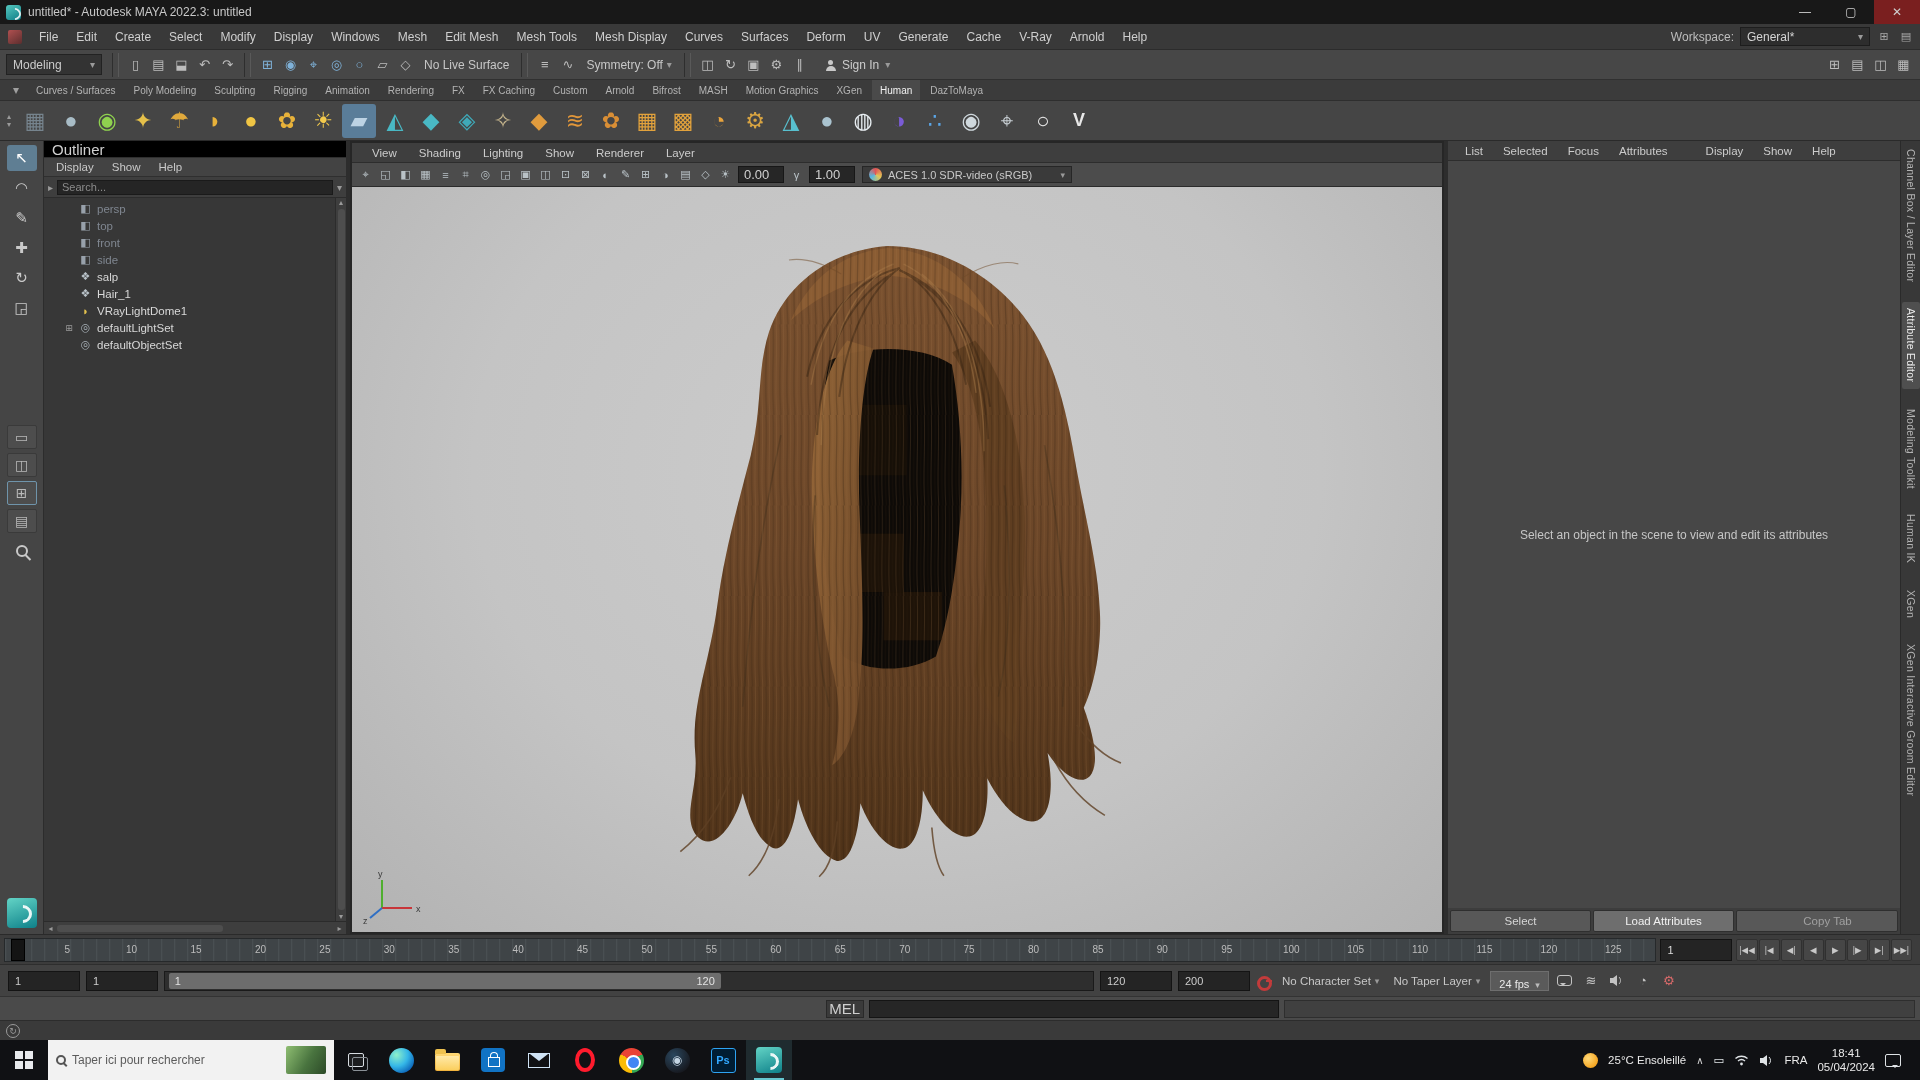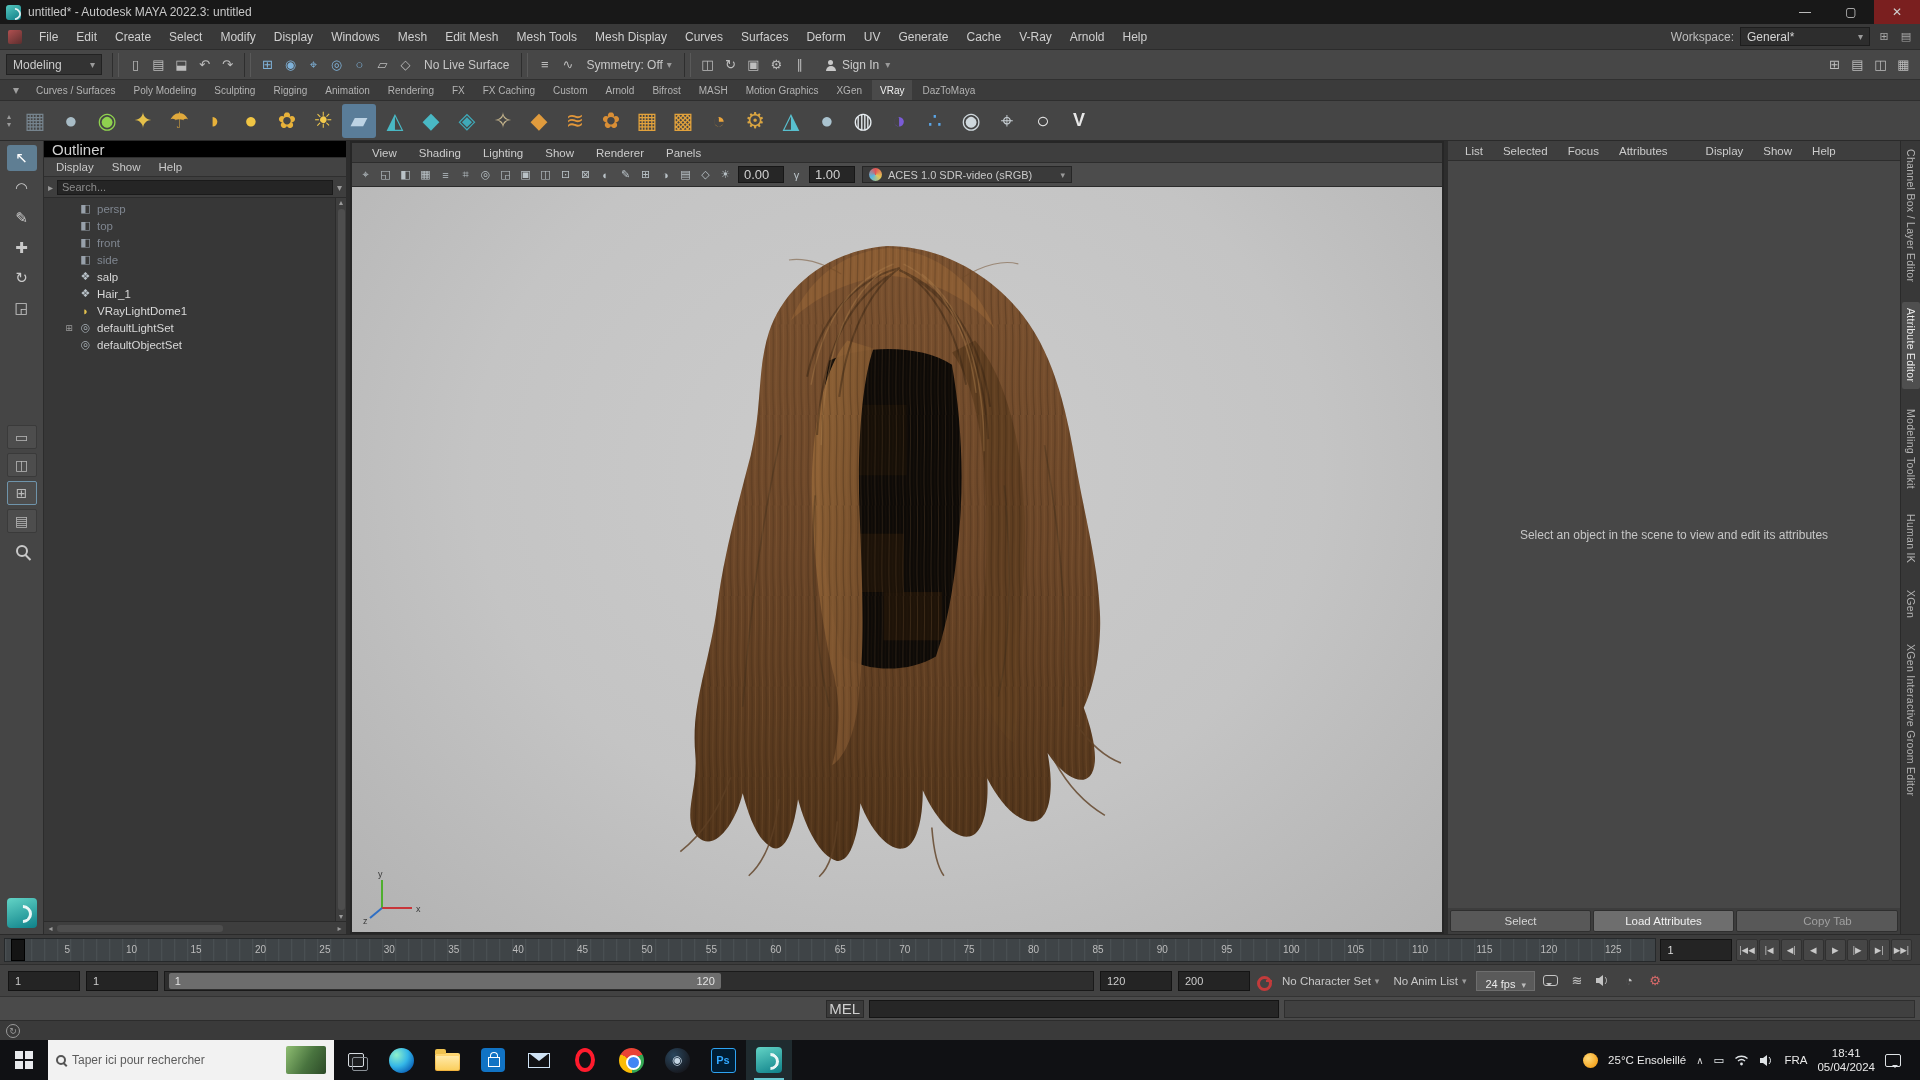--- a/index.html
+++ b/index.html
@@ -299,21 +299,21 @@
     <span class="shelftab">Animation</span>
     <span class="shelftab">Rendering</span>
     <span class="shelftab">FX</span>
     <span class="shelftab">FX Caching</span>
     <span class="shelftab">Custom</span>
     <span class="shelftab">Arnold</span>
     <span class="shelftab">Bifrost</span>
     <span class="shelftab">MASH</span>
     <span class="shelftab">Motion Graphics</span>
     <span class="shelftab">XGen</span>
-    <span class="shelftab active">VRay</span>
+    <span class="shelftab active">Human</span>
     <span class="shelftab">DazToMaya</span>
   </div>
 
   <div class="shelfrow">
     <span class="shelf-spin">
       <span>▴</span>
       <span>▾</span>
     </span>
     <span class="tool" style="color:#76848e">▦</span>
     <span class="tool" style="color:#a8bcc6">●</span>
@@ -438,21 +438,21 @@
       </div>
     </div>
 
     <div class="viewport">
       <div class="vp-menus">
         <span class="vp-menu">View</span>
         <span class="vp-menu">Shading</span>
         <span class="vp-menu">Lighting</span>
         <span class="vp-menu">Show</span>
         <span class="vp-menu">Renderer</span>
-        <span class="vp-menu">Panels</span>
+        <span class="vp-menu">Layer</span>
       </div>
       <div class="vp-toolbar">
         <span class="vp-ic">⌖</span>
         <span class="vp-ic">◱</span>
         <span class="vp-ic">◧</span>
         <span class="vp-ic">▦</span>
         <span class="vp-ic">≡</span>
         <span class="vp-ic">⌗</span>
         <span class="vp-ic">◎</span>
         <span class="vp-ic">◲</span>
@@ -630,21 +630,21 @@
       </div>
     </div>
     <div class="num-field">120</div>
     <div class="num-field">200</div>
     <span class="key-ic"></span>
     <span class="rr-chip">
       <span>No Character Set</span>
       <span class="car">▾</span>
     </span>
     <span class="rr-chip">
-      <span>No Anim List</span>
+      <span>No Taper Layer</span>
       <span class="car">▾</span>
     </span>
     <span class="fps-box">
       <span>24 fps</span>
       <span class="car" style="font-size:9px;color:#bbb">▾</span>
     </span>
     <span class="rr-ic">
         <span class="bubble"></span>
       </span>
     <span class="rr-ic">≋</span>

